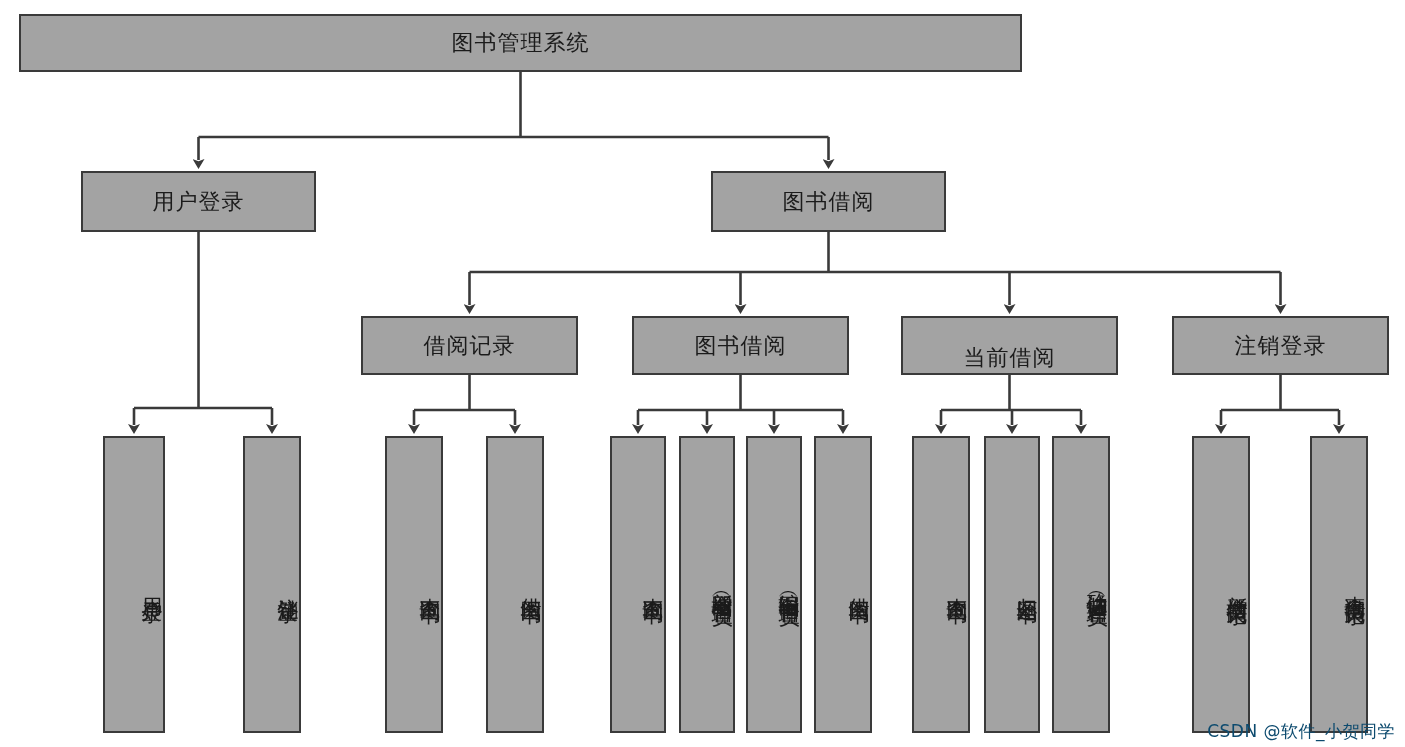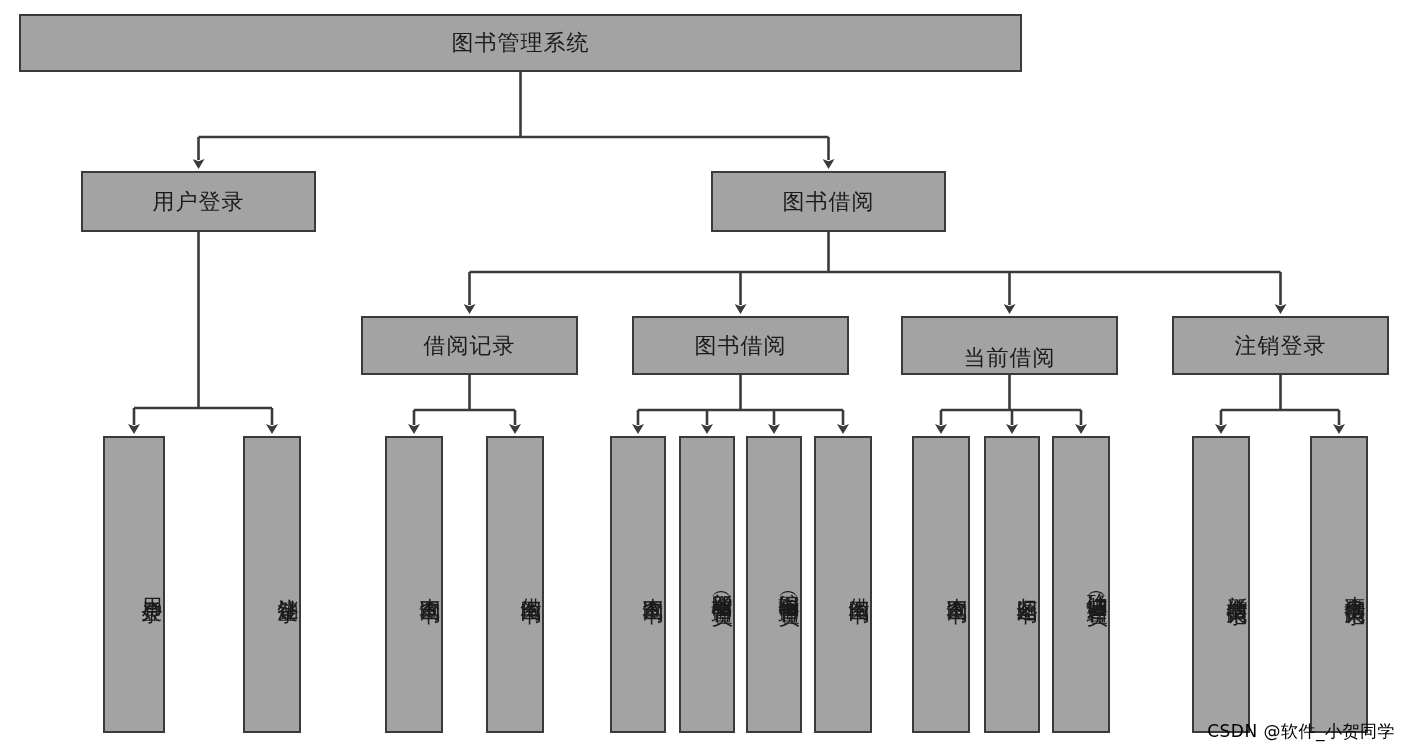--- a/index.html
+++ b/index.html
@@ -53,21 +53,21 @@
     top: 0;
     width: 1405px;
     height: 747px;
     pointer-events: none;
   }
   .watermark {
     position: absolute;
     right: 10px;
     bottom: 4px;
     font-size: 17px;
-    color: #000000;
+    color: #0c4a6e;
     white-space: nowrap;
     letter-spacing: 0.5px;
   }
 </style>
 </head>
 <body>
 
 <div id="canvas">
 
   <svg id="links" viewBox="0 0 1405 747" xmlns="http://www.w3.org/2000/svg">

